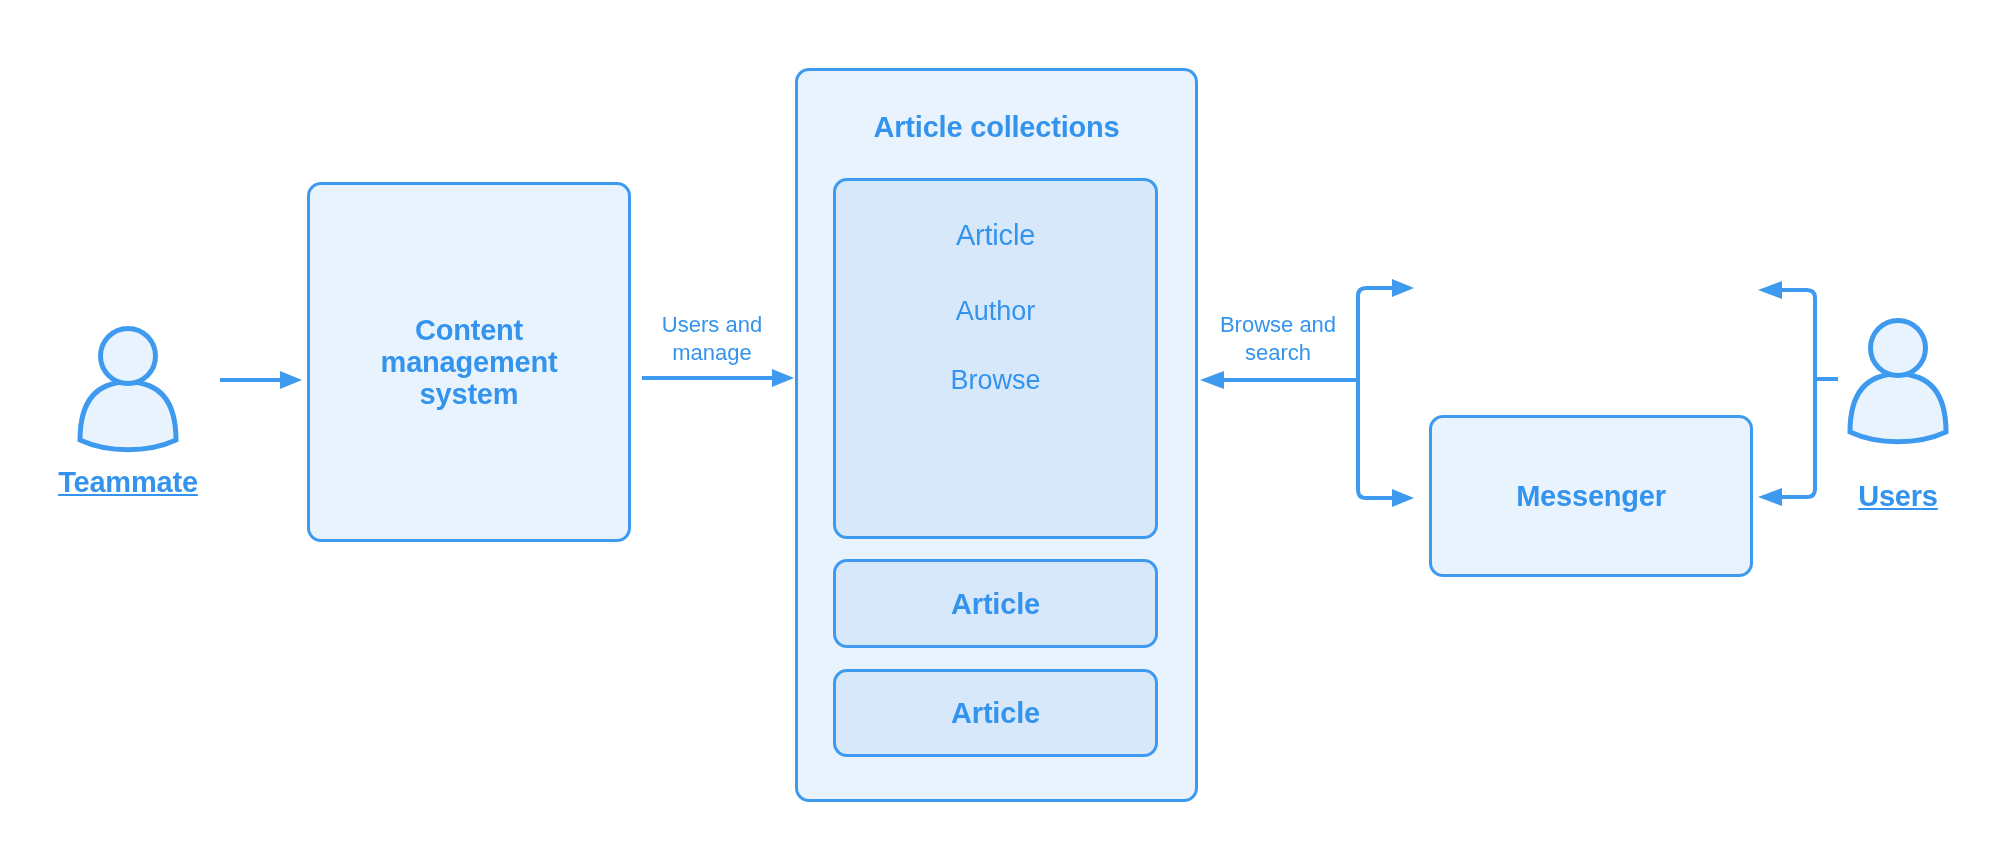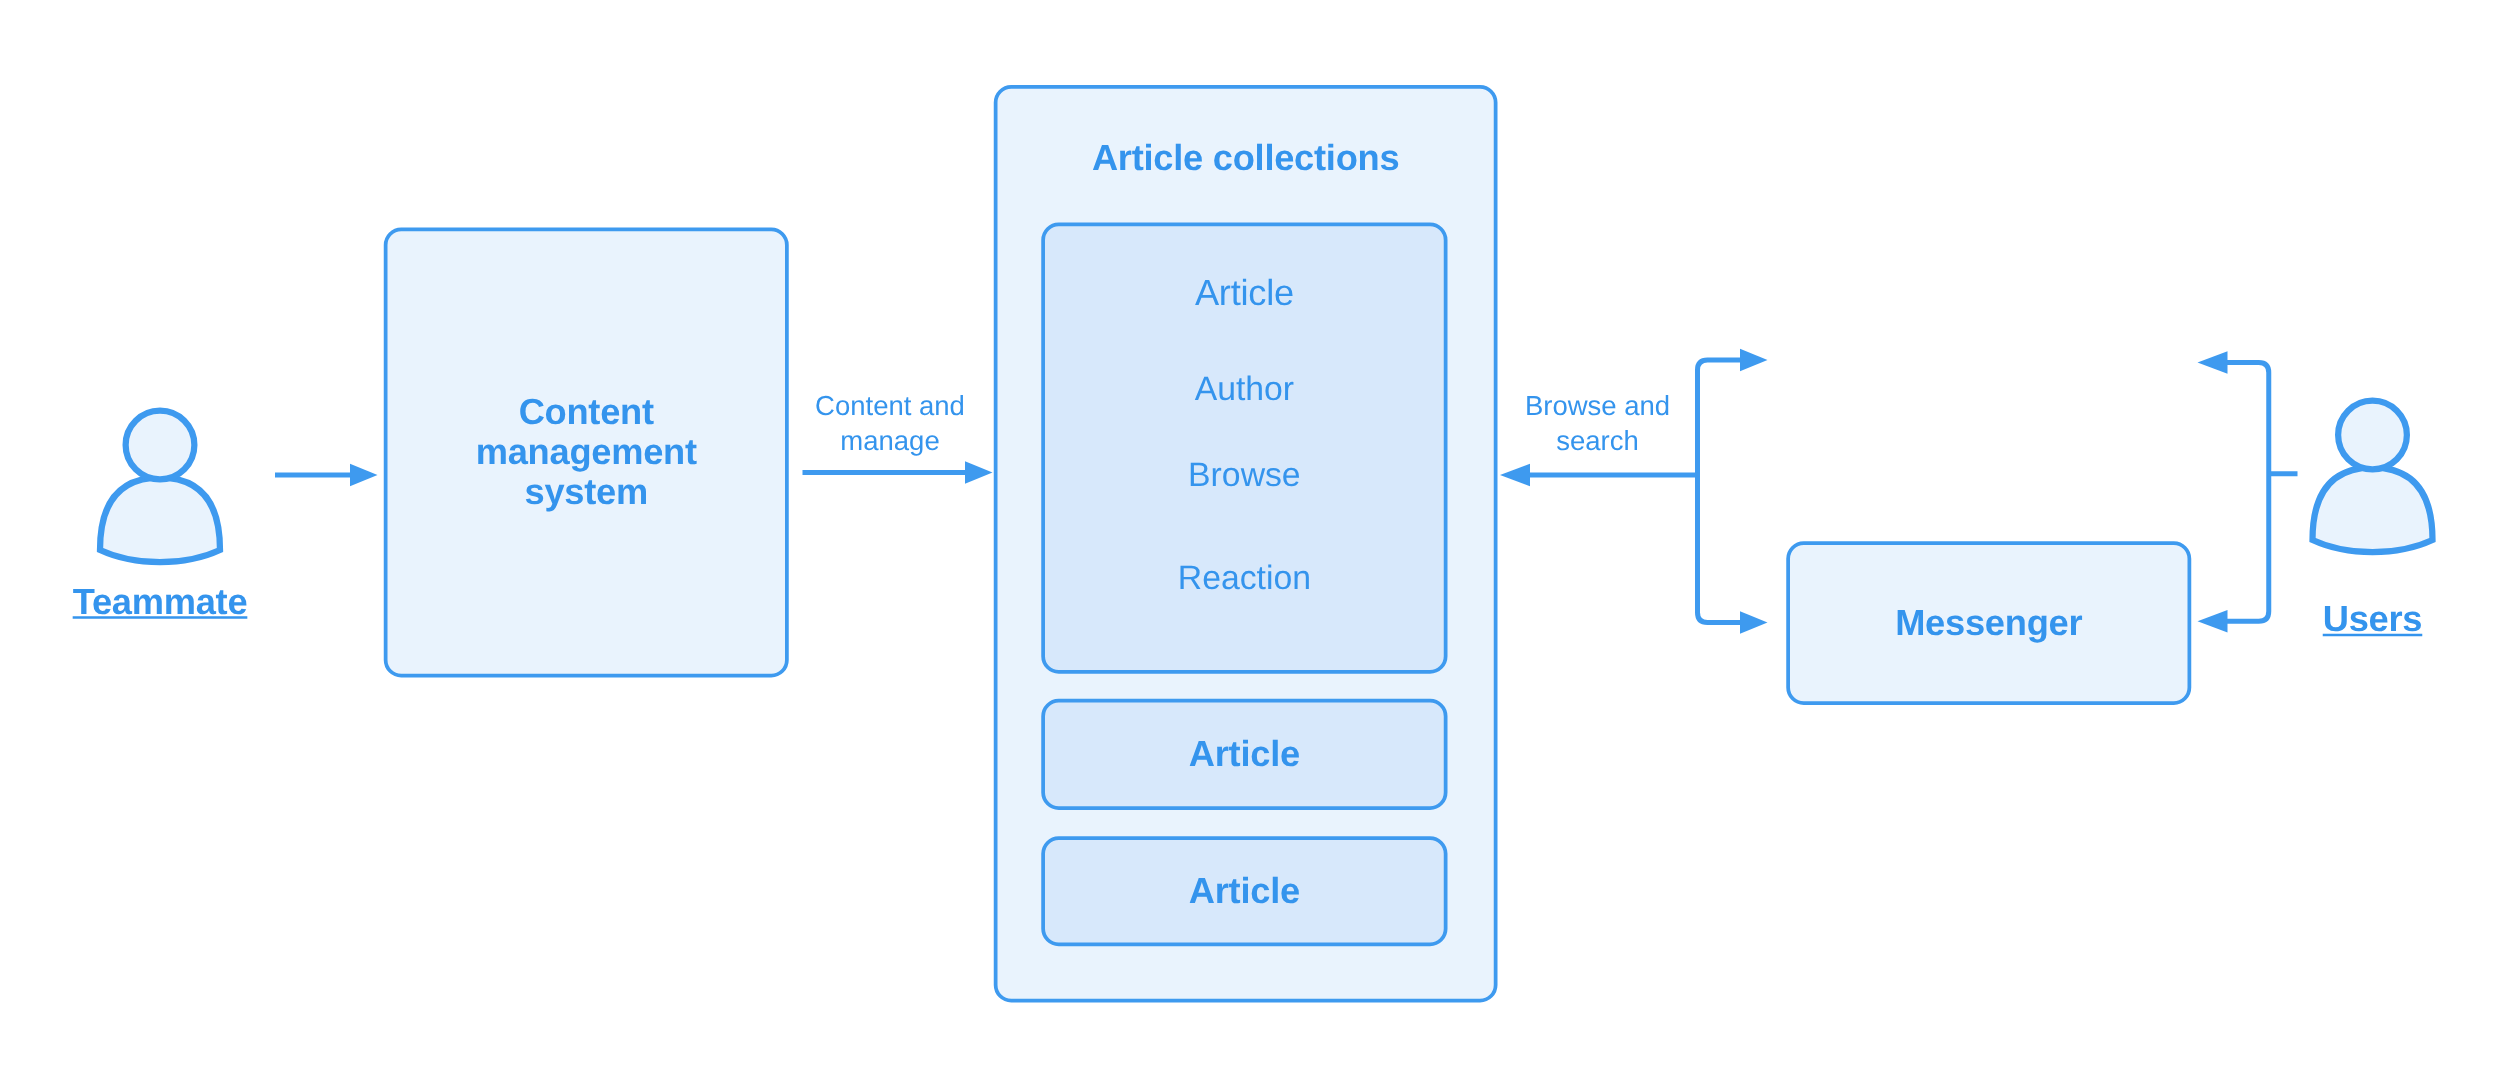--- a/index.html
+++ b/index.html
@@ -83,43 +83,42 @@
       <circle class="person-head" cx="52" cy="30" r="27.5"></circle>
     </g>
   </svg>
 
   <div class="abs-label bold-label" style="left:28px;top:466px;width:200px;">Teammate</div>
 
   <div class="box flex-center" style="left:307px;top:182px;width:324px;height:360px;">
     <div class="bold-label" style="width:210px;">Content management system</div>
   </div>
 
-  <div class="flow-label" style="left:627px;top:311px;width:170px;">Content and manage</div>
+  <div class="flow-label" style="left:627px;top:311px;width:170px;">Users and manage</div>
 
   <div class="box" style="left:795px;top:68px;width:403px;height:734px;">
 
     <div class="bold-label" style="position:absolute;left:0;right:0;top:40px;">Article collections</div>
 
     <div class="box mid" style="left:35px;top:107px;width:325px;height:361px;">
       <div class="field-label bold-label" style="top:39px;font-size:29px;">Article</div>
       <div class="field-label" style="top:115px;">Author</div>
       <div class="field-label" style="top:184px;">Browse</div>
-      <div class="field-label" style="top:266px;">Reaction</div>
     </div>
 
     <div class="box mid flex-center" style="left:35px;top:488px;width:325px;height:89px;">
       <div class="bold-label">Article</div>
     </div>
     <div class="box mid flex-center" style="left:35px;top:598px;width:325px;height:88px;">
       <div class="bold-label">Article</div>
     </div>
   </div>
 
   <div class="flow-label" style="left:1208px;top:311px;width:140px;">Browse and search</div>
 
 
-  <div class="box flex-center" style="left:1429px;top:433px;width:324px;height:131px;">
+  <div class="box flex-center" style="left:1429px;top:415px;width:324px;height:162px;">
     <div class="bold-label">Messenger</div>
   </div>
 
   <div class="abs-label bold-label" style="left:1828px;top:460px;width:140px;margin-top:20px;">Users</div>
 
 </div>
 
 </body></html>

